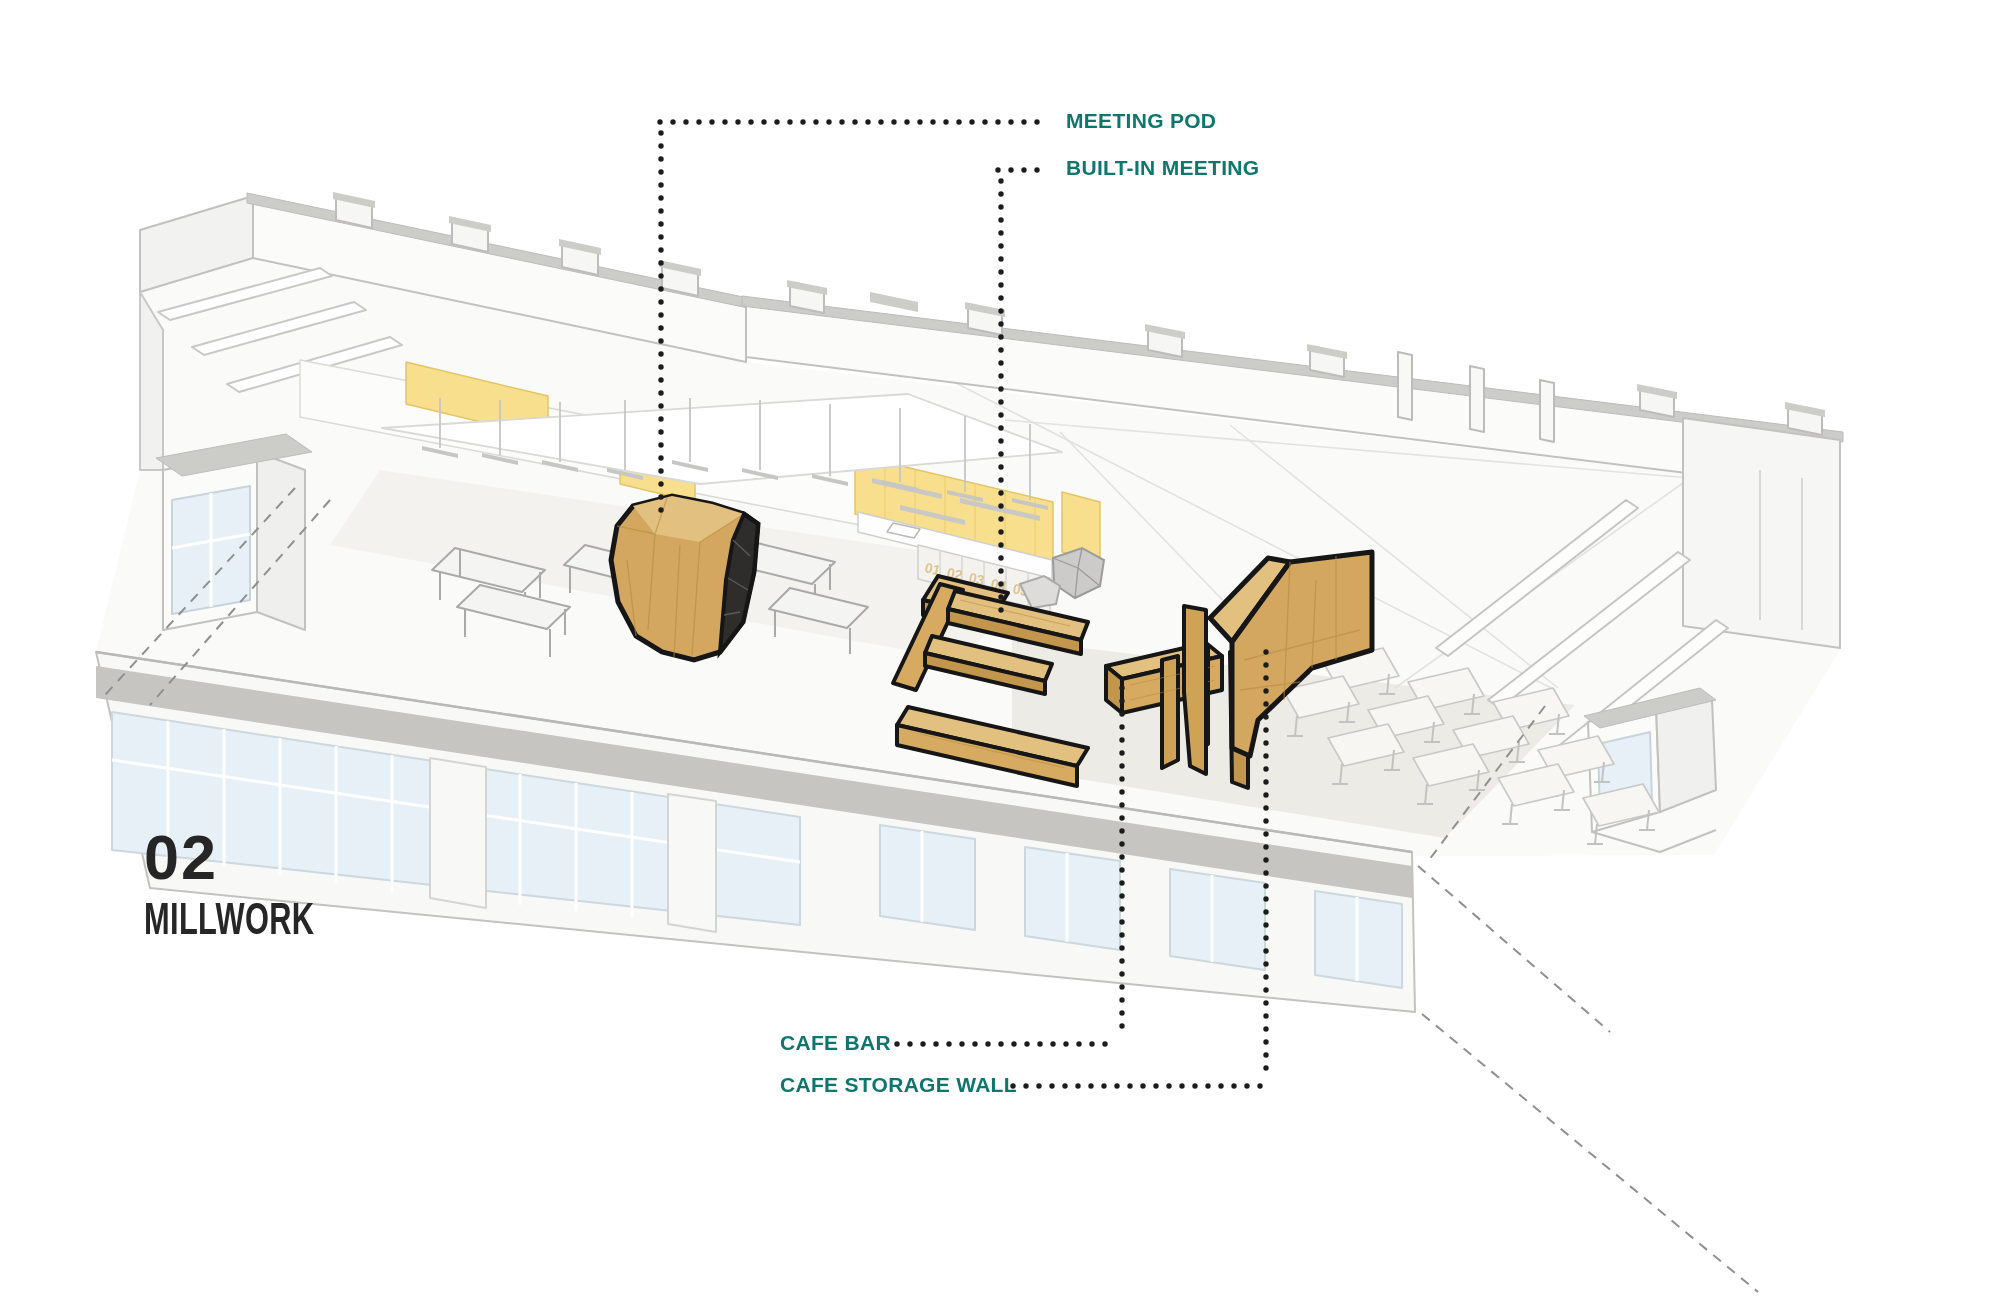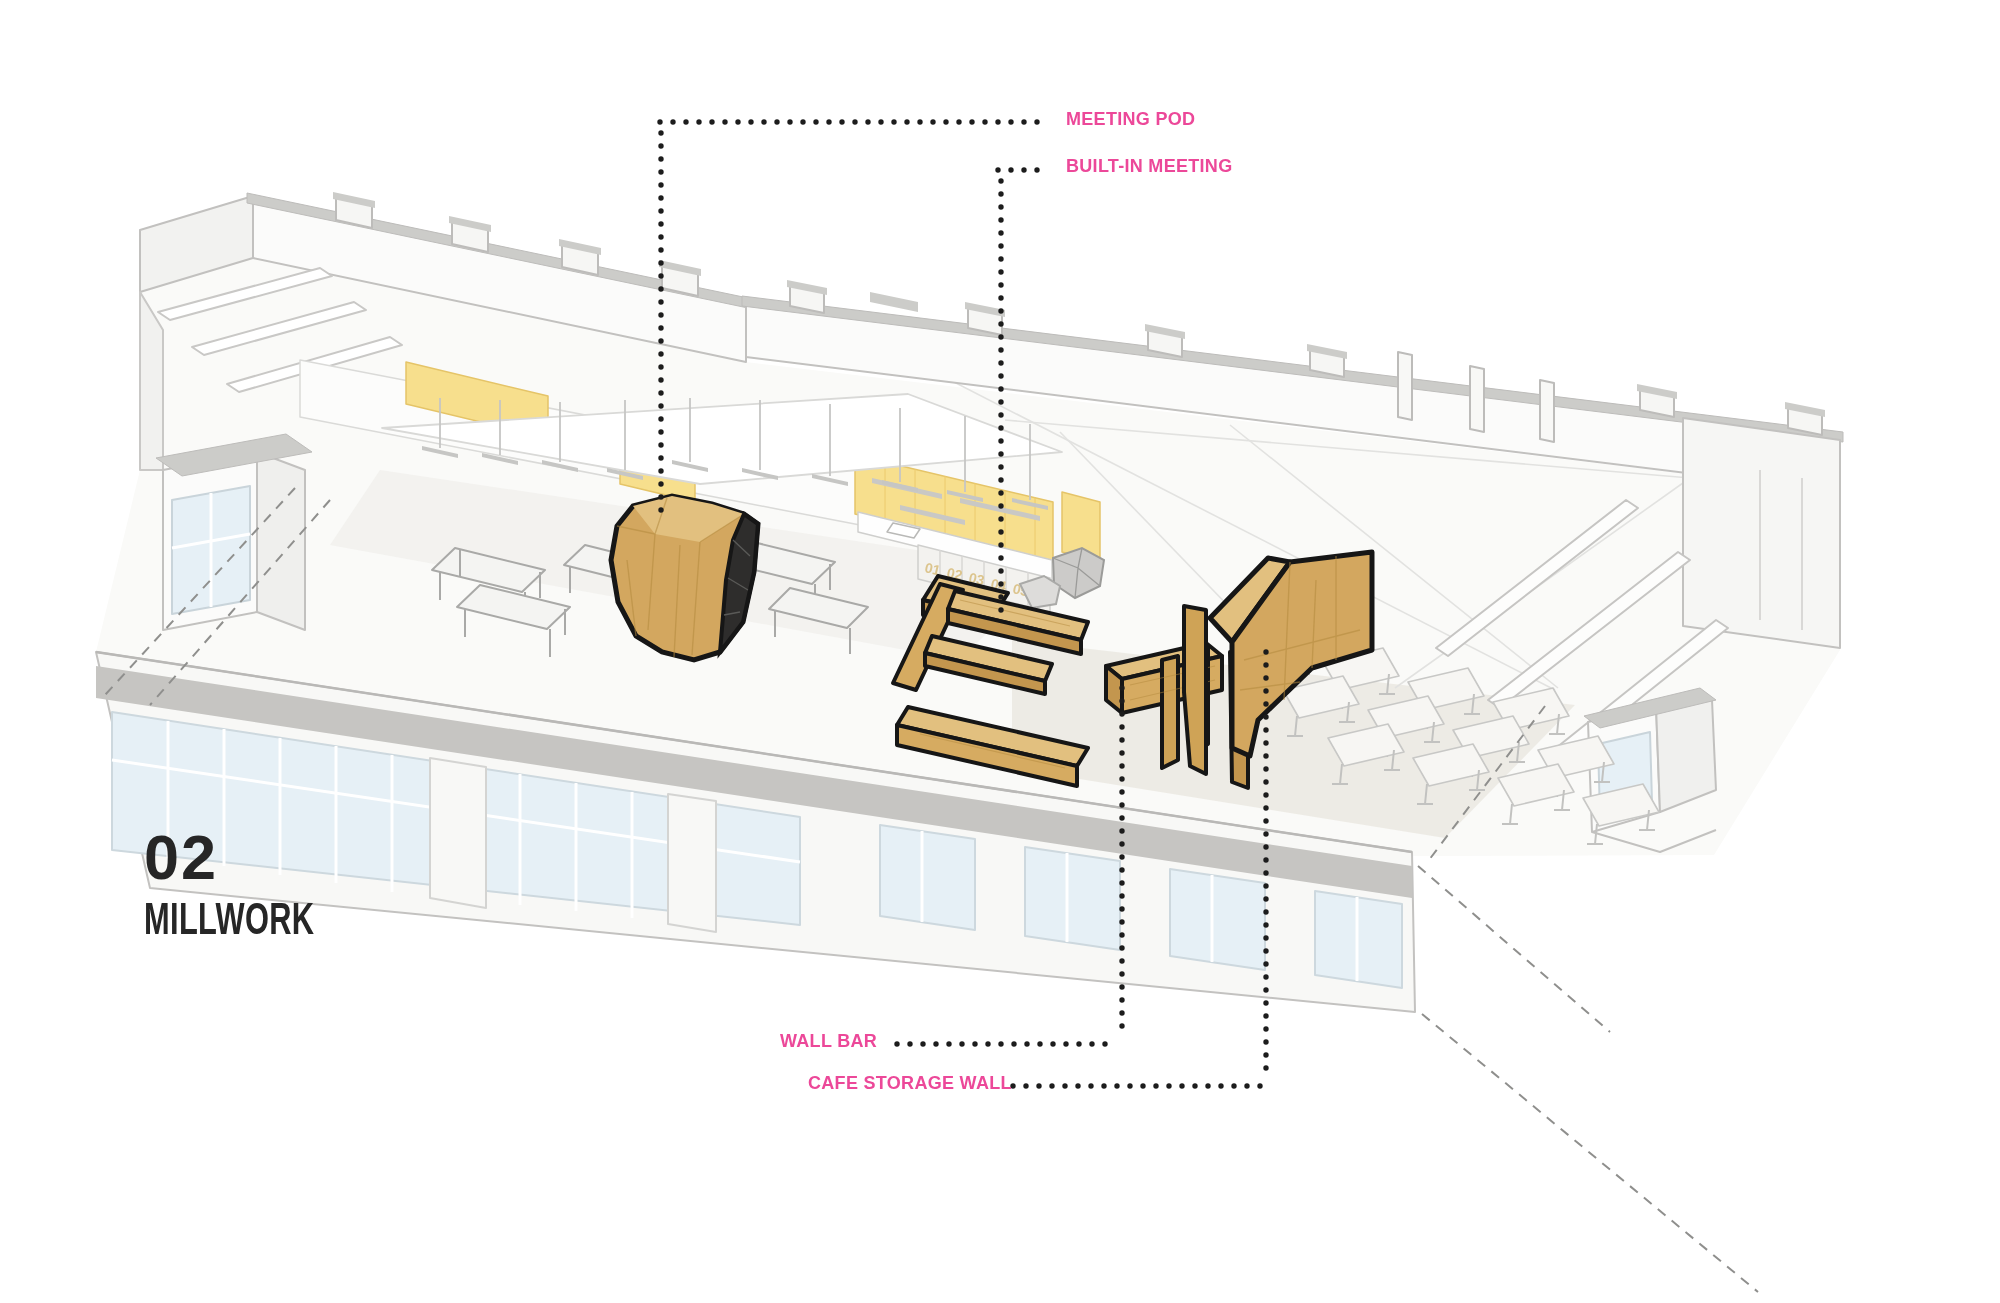--- a/index.html
+++ b/index.html
@@ -7,23 +7,23 @@
     position:relative;
     width:2000px;height:1303px;
     background:#ffffff;
     font-family:"Liberation Sans", sans-serif;
     overflow:hidden;
   }
   .stage svg{position:absolute;left:0;top:0;}
   .callout{
     position:absolute;
     font-weight:bold;
-    font-size:18px;
+    font-size:21px;
     letter-spacing:.3px;
-    color:#ec4899;
+    color:#0f766e;
     white-space:nowrap;
   }
   .title-block{position:absolute;left:144px;top:826px;color:#262626;}
   .title-number{
     font-size:63px;font-weight:bold;letter-spacing:2px;line-height:1;
   }
   .title-name{
     font-size:44px;font-weight:bold;line-height:1;margin-top:8px;
     transform:scaleX(.70);transform-origin:left center;letter-spacing:.5px;
   }
@@ -399,22 +399,22 @@
     <path d="M1122,688 V1038"></path>
     <path d="M1013,1086 H1262"></path>
     <path d="M1266,652 V1080"></path>
   </g>
 </svg>
 
 <div class="callout" style="left:1066px;top:109px">MEETING POD</div>
 
 <div class="callout" style="left:1066px;top:156px">BUILT-IN MEETING</div>
 
-<div class="callout" style="left:780px;top:1031px">WALL BAR</div>
-
-<div class="callout" style="left:808px;top:1073px">CAFE STORAGE WALL</div>
+<div class="callout" style="left:780px;top:1031px">CAFE BAR</div>
+
+<div class="callout" style="left:780px;top:1073px">CAFE STORAGE WALL</div>
 
 <div class="title-block">
   <div class="title-number">02</div>
   <div class="title-name">MILLWORK</div>
 </div>
 
 </div>
 
 </body></html>

